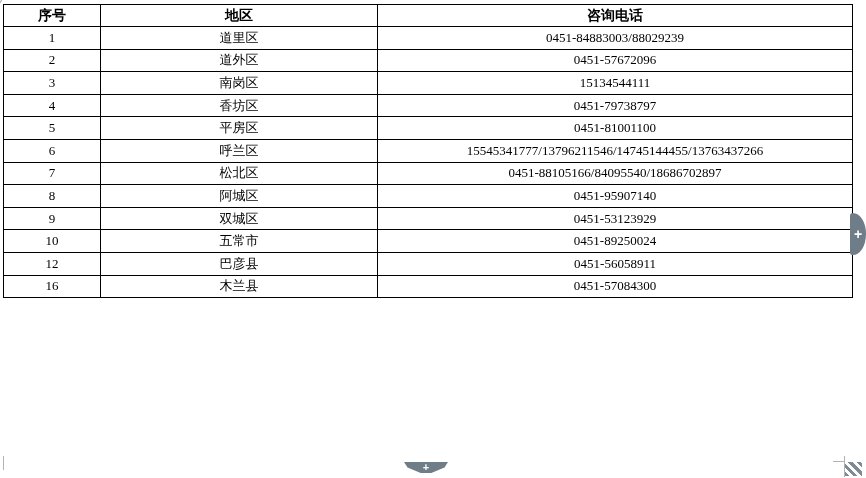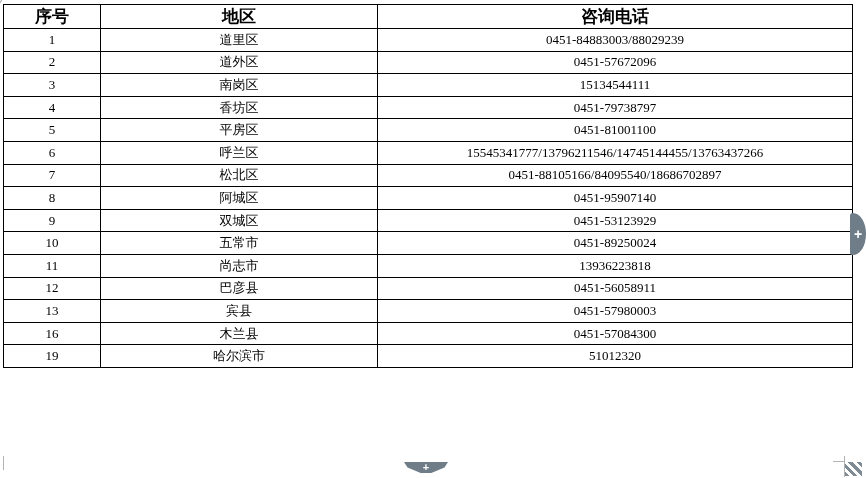--- a/index.html
+++ b/index.html
@@ -21,21 +21,21 @@
   table.doc-table th, table.doc-table td {
     border: 1px solid #000000;
     text-align: center;
     vertical-align: middle;
     padding: 0;
     overflow: hidden;
     white-space: nowrap;
   }
   table.doc-table th {
     height: 21px;
-    font-size: 17px;
+    font-size: 14px;
     font-weight: bold;
     font-family: Liberation Sans, sans-serif;
     color: #000000;
     margin-top: 10px;
   }
   table.doc-table td {
     height: 21.6px;
     font-size: 13px;
     font-family: "Liberation Serif", serif;
     color: #000000;
@@ -147,43 +147,28 @@
         <td>9</td>
         <td>双城区</td>
         <td>0451-53123929</td>
       </tr>
       <tr>
         <td>10</td>
         <td>五常市</td>
         <td>0451-89250024</td>
       </tr>
       <tr>
-        <td>11</td>
-        <td>尚志市</td>
-        <td>13936223818</td>
-      </tr>
-      <tr>
         <td>12</td>
         <td>巴彦县</td>
         <td>0451-56058911</td>
       </tr>
       <tr>
-        <td>13</td>
-        <td>宾县</td>
-        <td>0451-57980003</td>
-      </tr>
-      <tr>
         <td>16</td>
         <td>木兰县</td>
         <td>0451-57084300</td>
-      </tr>
-      <tr>
-        <td>19</td>
-        <td>哈尔滨市</td>
-        <td>51012320</td>
       </tr>
     </tbody>
 </table>
 
 <div class="add-col-btn">
   <span>+</span>
 </div>
 
 <div class="add-row-btn">
   <span>+</span>

